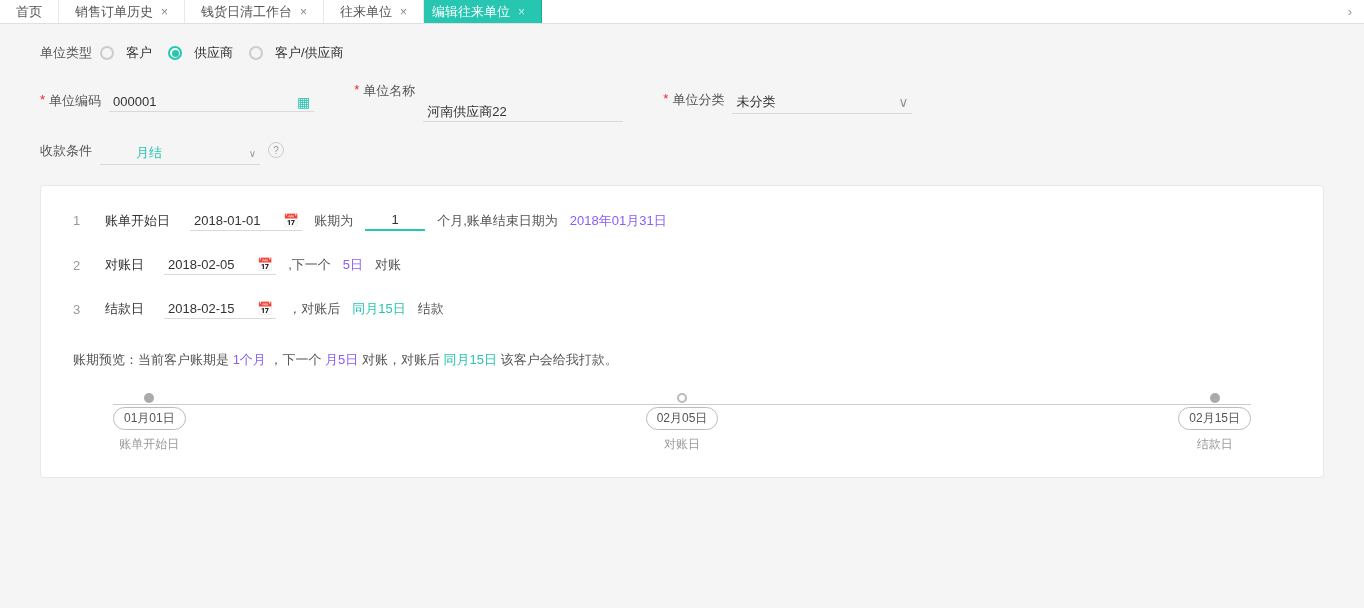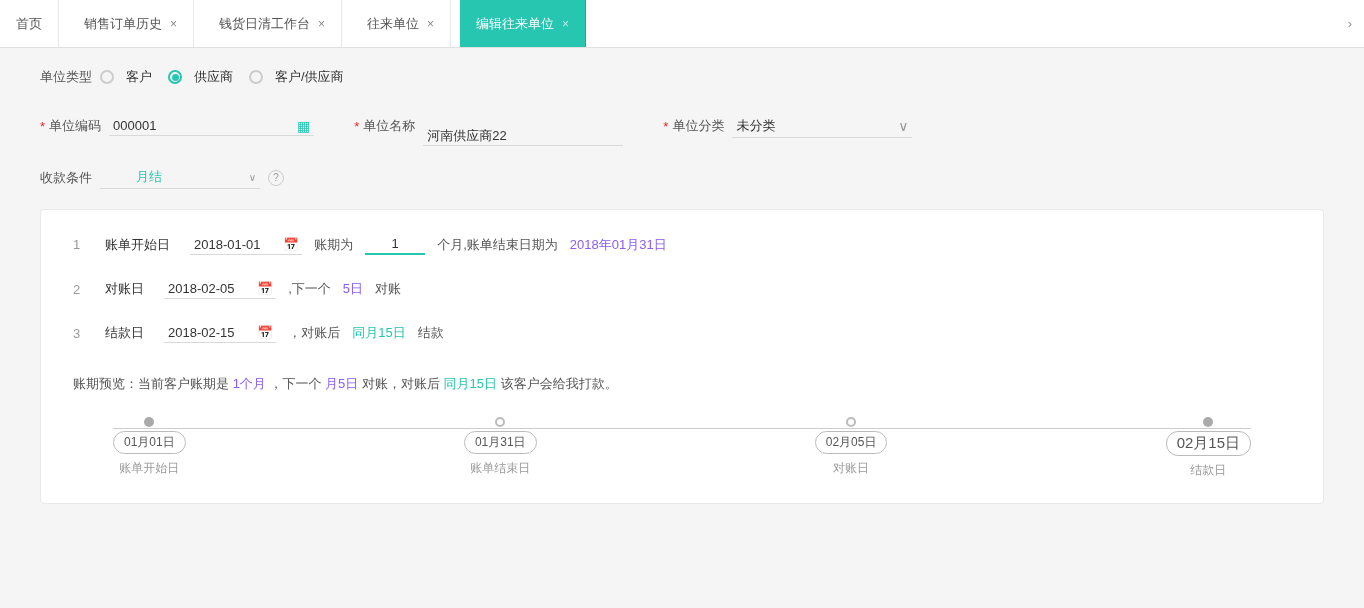--- a/index.html
+++ b/index.html
@@ -4,38 +4,38 @@
   <style>
     * { box-sizing: border-box; margin: 0; padding: 0; }
     body { font-family: "Microsoft YaHei", "PingFang SC", sans-serif; font-size: 13px; color: #333; background: #f5f5f5; }
 
     
     .tab-bar {
       display: flex;
       align-items: stretch;
       background: #fff;
       border-bottom: 1px solid #e0e0e0;
-      height: 48px;
-      gap: 9px;
+      height: 24px;
     }
     .tab {
       display: flex;
       align-items: center;
       padding: 0 16px;
       cursor: pointer;
       border-right: 1px solid #e8e8e8;
       font-size: 13px;
       color: #555;
       gap: 6px;
       white-space: nowrap;
     }
     .tab.active {
       background: #26c6b0;
       color: #fff;
       border-right: 1px solid #1aaa96;
+      padding-left: 8px;
     }
     .tab .close-btn {
       font-size: 12px;
       color: inherit;
       opacity: 0.7;
       cursor: pointer;
       margin-left: 2px;
     }
     .tab.active .close-btn { color: #fff; }
     .tab-more {
@@ -56,21 +56,20 @@
 
     
     .form-row {
       display: flex;
       align-items: center;
       margin-bottom: 20px;
       gap: 0;
     }
     .form-group {
       display: flex;
-      align-items: center;
       margin-right: 40px;
     }
     .form-label {
       color: #555;
       margin-right: 8px;
       white-space: nowrap;
       font-size: 13px;
     }
     .required-star {
       color: #f5222d;
@@ -405,35 +404,30 @@
       <div style="position:absolute; top:11px; left:40px; right:40px; height:1px; background:#ccc;"></div>
 
       <div style="display:flex; justify-content:space-between; position:relative; z-index:1;">
 
         <div class="tl-node">
           <div style="width:10px;height:10px;border-radius:50%;background:#aaa;margin-bottom:4px;"></div>
           <div style="border:1px solid #bbb;border-radius:12px;padding:2px 10px;font-size:12px;color:#555;background:#fff;white-space:nowrap;">01月01日</div>
           <div style="font-size:12px;color:#999;margin-top:6px;white-space:nowrap;">账单开始日</div>
         </div>
 
-        <div class="tl-node">
-          <div style="width:10px;height:10px;border-radius:50%;border:2px solid #bbb;background:#fff;margin-bottom:4px;"></div>
-          <div style="border:1px solid #bbb;border-radius:12px;padding:2px 10px;font-size:12px;color:#555;background:#fff;white-space:nowrap;">01月31日</div>
-          <div style="font-size:12px;color:#999;margin-top:6px;white-space:nowrap;">账单结束日</div>
-        </div>
 
         <div class="tl-node">
           <div style="width:10px;height:10px;border-radius:50%;border:2px solid #bbb;background:#fff;margin-bottom:4px;"></div>
           <div style="border:1px solid #bbb;border-radius:12px;padding:2px 10px;font-size:12px;color:#555;background:#fff;white-space:nowrap;">02月05日</div>
           <div style="font-size:12px;color:#999;margin-top:6px;white-space:nowrap;">对账日</div>
         </div>
 
         <div class="tl-node">
           <div style="width:10px;height:10px;border-radius:50%;background:#aaa;margin-bottom:4px;"></div>
-          <div style="border:1px solid #bbb;border-radius:12px;padding:2px 10px;font-size:15px;color:#555;background:#fff;white-space:nowrap;">02月15日</div>
+          <div style="border:1px solid #bbb;border-radius:12px;padding:2px 10px;font-size:12px;color:#555;background:#fff;white-space:nowrap;">02月15日</div>
           <div style="font-size:12px;color:#999;margin-top:6px;white-space:nowrap;">结款日</div>
         </div>
 
       </div>
     </div>
 
   </div>
 
 </div>
 

